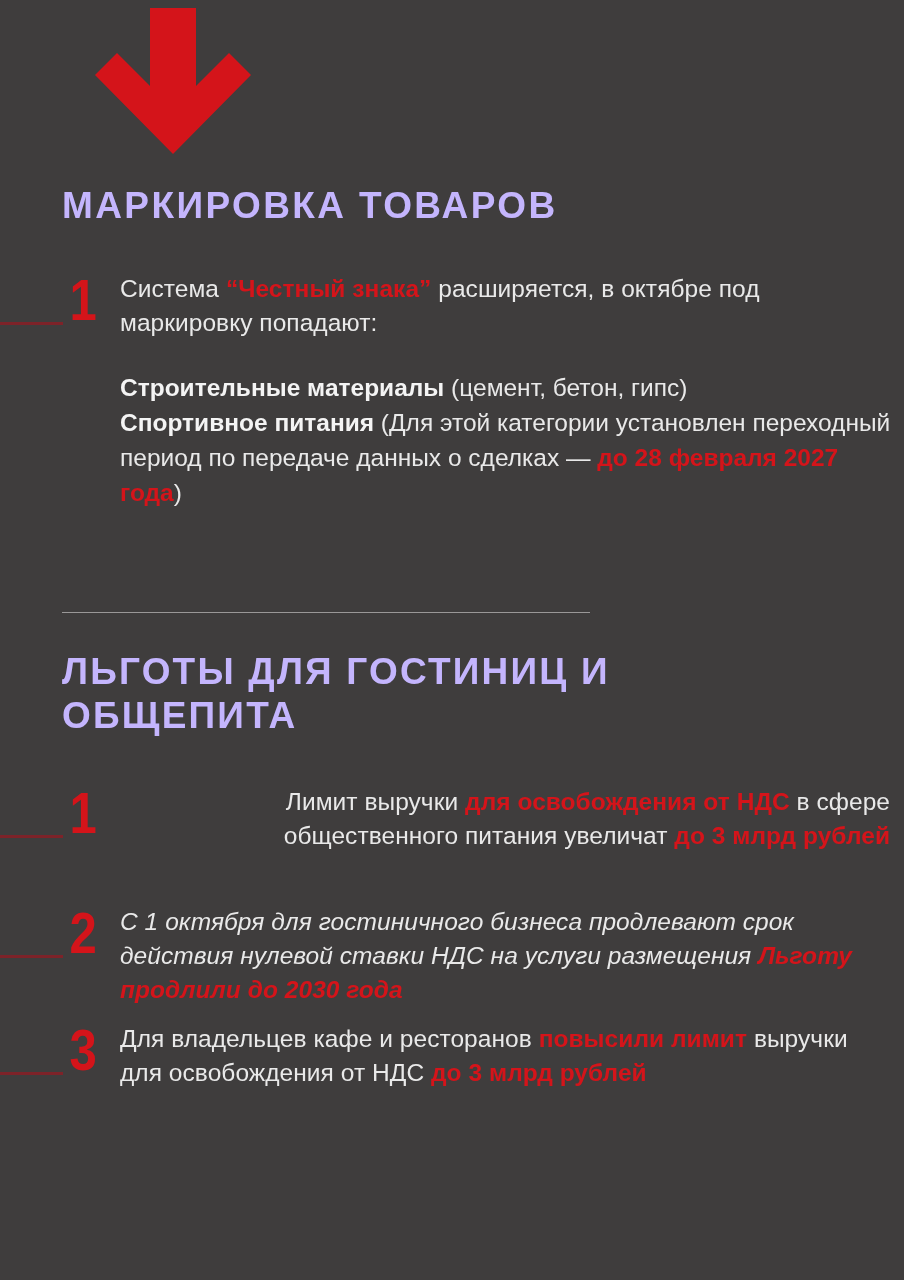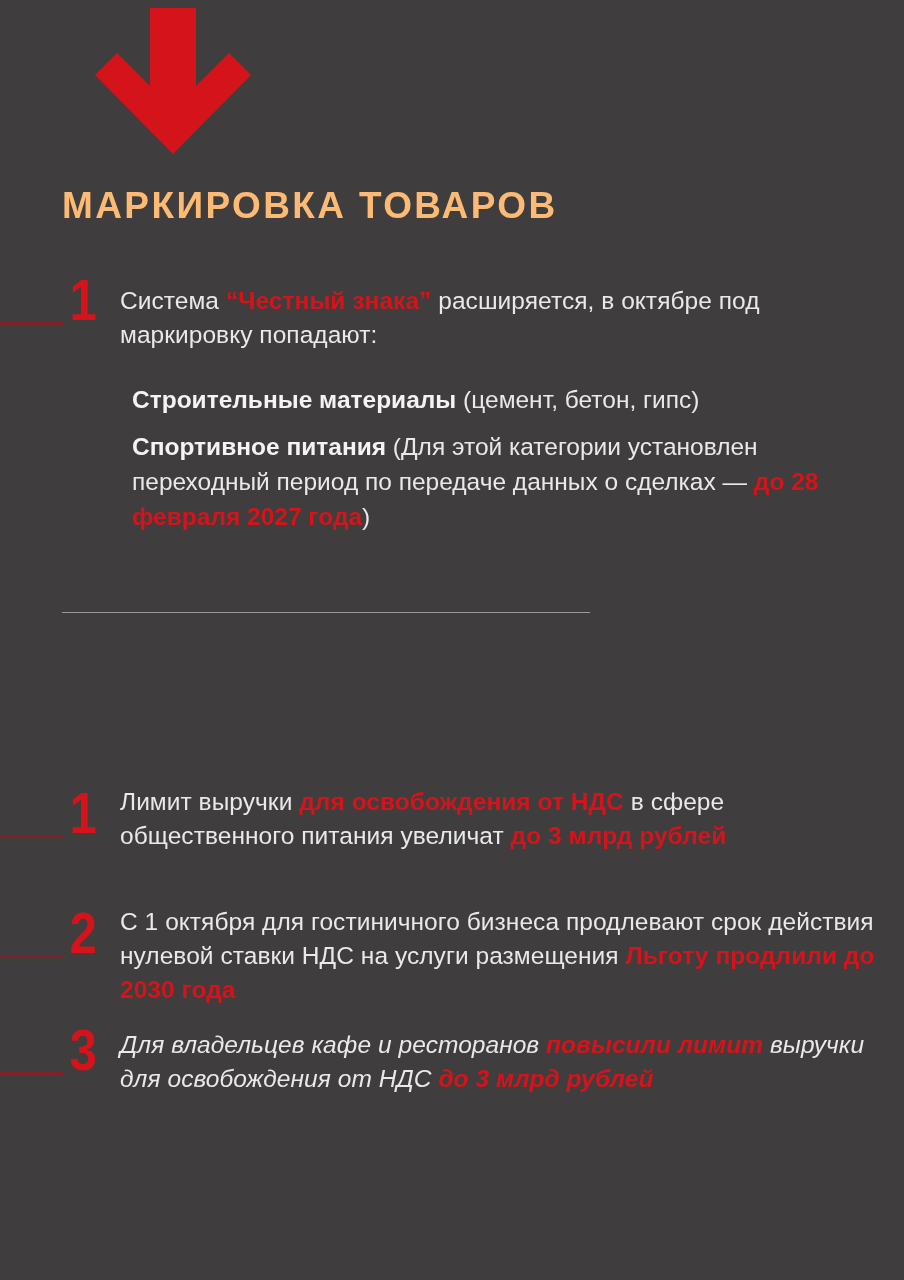--- a/index.html
+++ b/index.html
@@ -32,21 +32,21 @@
     top: 8px;
     width: 156px;
     height: 146px;
   }
   .arrow-wrap svg { display: block; width: 156px; height: 146px; }
 
   
   .section-heading {
     position: absolute;
     left: 62px;
-    color: #fdba74;
+    color: #c4b5fd;
     font-weight: 700;
     font-size: 37px;
     line-height: 44px;
     letter-spacing: 2.4px;
     text-transform: uppercase;
     font-family: "Liberation Sans", sans-serif;
     transform: scaleX(1.0);
     white-space: pre-line;
   }
   #heading-marking { top: 184px; }
@@ -111,42 +111,42 @@
     top: 370px;
     width: 775px;
     color: #e9e9e9;
     font-size: 24.5px;
     line-height: 35px;
     font-weight: 400;
     font-family: "Liberation Sans", sans-serif;
   }
   .categories .bold { font-weight: 700; color: #f4f4f4; }
   .categories .hl { color: #d4141a; font-weight: 700; }
-  .cat-line { margin: 12px; }
+  .cat-line { margin: 0; }
 
   
   #item-m1       { top: 272px; }
   #item-m1 .item-rule { top: 50px; }
   #item-m1 .item-num  { left: 36px; top: 0px; }
-  #item-m1 .item-body { top: 12px; }
+  #item-m1 .item-body { top: 0px; }
 
   #item-b1       { top: 785px; }
   #item-b1 .item-rule { top: 50px; }
   #item-b1 .item-num  { left: 36px; top: 0px; }
-  #item-b1 .item-body { top: 0px; }
+  #item-b1 .item-body { top: 0px; text-align: right; }
 
   #item-b2       { top: 905px; }
   #item-b2 .item-rule { top: 50px; }
   #item-b2 .item-num  { left: 36px; top: 0px; }
-  #item-b2 .item-body { top: 0px; }
+  #item-b2 .item-body { top: 0px; font-style: italic; }
 
   #item-b3       { top: 1022px; }
   #item-b3 .item-rule { top: 50px; }
   #item-b3 .item-num  { left: 36px; top: 0px; }
-  #item-b3 .item-body { top: 6px; font-style: italic; }
+  #item-b3 .item-body { top: 0px; }
 </style>
 </head>
 <body>
 
 <div class="slide">
 
   <div class="arrow-wrap">
     <svg viewBox="0 0 156 146" xmlns="http://www.w3.org/2000/svg" aria-hidden="true">
       <polygon fill="#d4141a" points="55,0 101,0 101,78 134,45 156,67 78,146 0,67 22,45 55,78"></polygon>
     </svg>
@@ -160,20 +160,22 @@
     <div class="item-body"><span>Система </span><span class="hl">“Честный знака”</span><span>  расширяется, в октябре под маркировку попадают:</span></div>
   </div>
 
   <div class="categories">
     <p class="cat-line"><span class="bold">Строительные материалы</span><span> (цемент, бетон, гипс)</span></p>
     <p class="cat-line"><span class="bold">Спортивное питания</span><span>  (Для этой категории установлен переходный период по передаче данных о сделках — </span><span class="hl">до 28 февраля 2027 года</span><span>)</span></p>
   </div>
 
   <div class="divider"></div>
 
+  <div class="section-heading" id="heading-benefits">ЛЬГОТЫ ДЛЯ ГОСТИНИЦ И
+ОБЩЕПИТА</div>
 
   <div class="item" id="item-b1">
     <div class="item-rule"></div>
     <div class="item-num">1</div>
     <div class="item-body"><span>Лимит выручки </span><span class="hl">для освобождения от НДС</span><span> в сфере общественного питания увеличат </span><span class="hl">до 3 млрд рублей</span></div>
   </div>
 
   <div class="item" id="item-b2">
     <div class="item-rule"></div>
     <div class="item-num">2</div>

